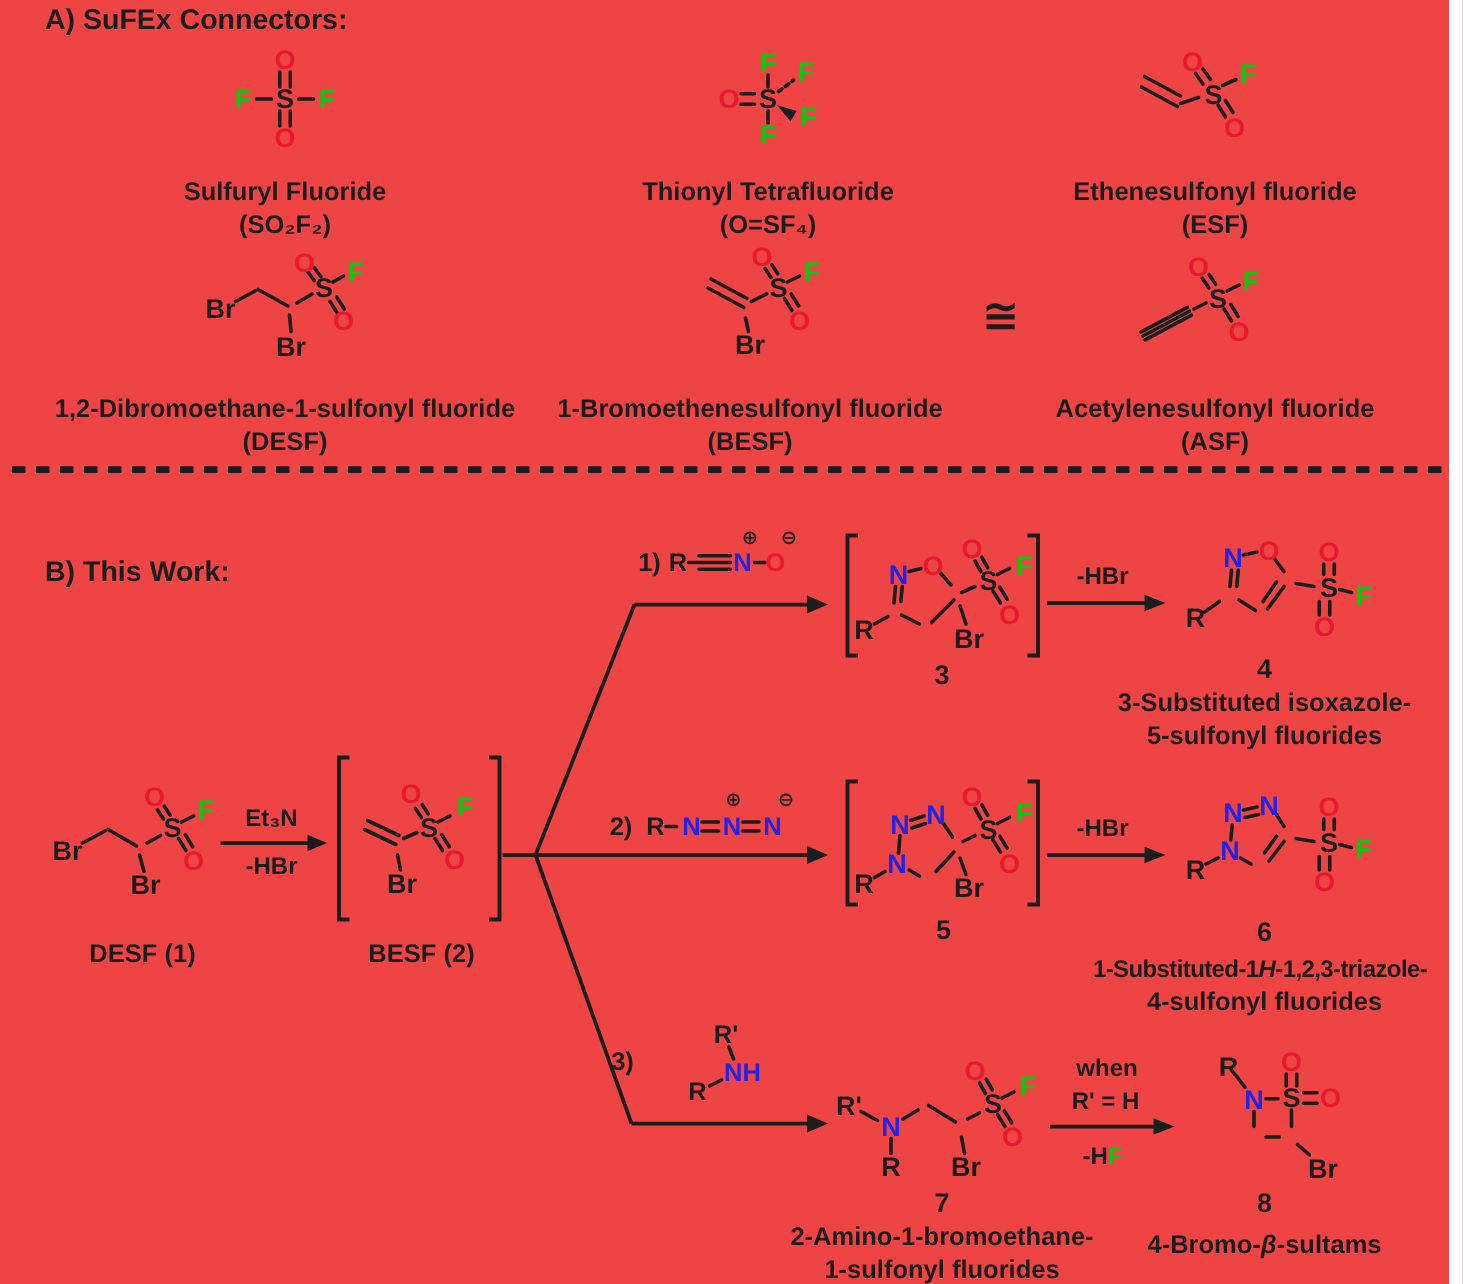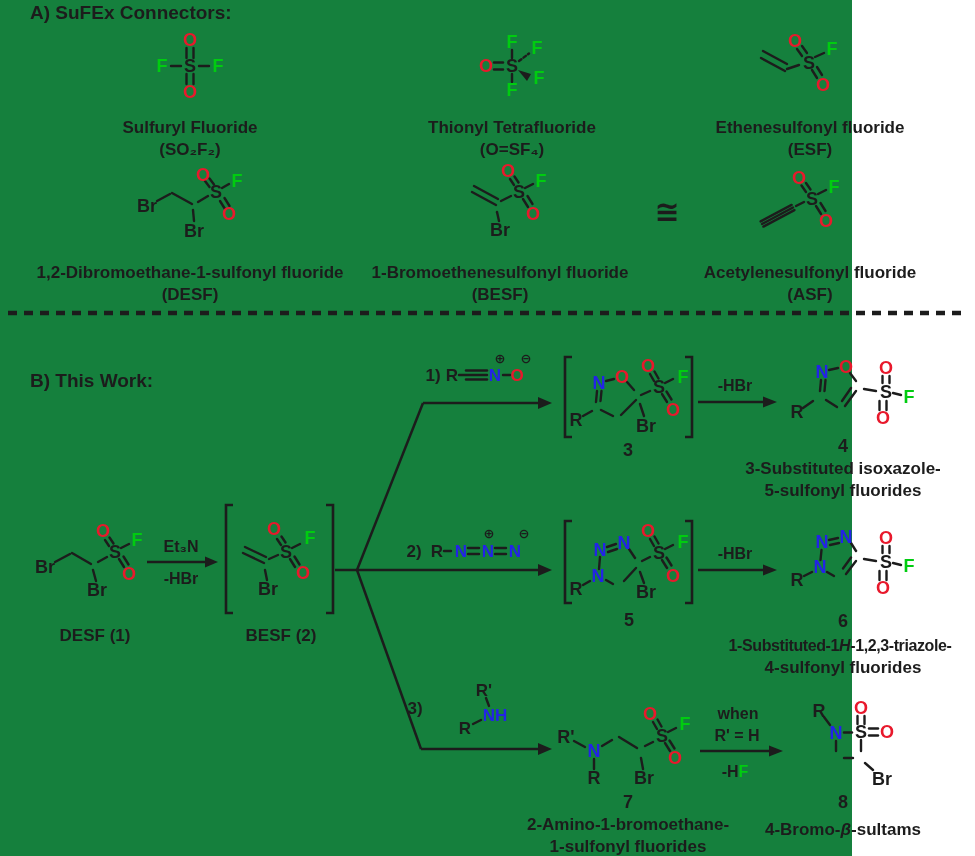--- a/index.html
+++ b/index.html
@@ -1,18 +1,18 @@
 <!DOCTYPE html>
 <html><head>
 <meta charset="utf-8">
 <style>
   *{margin:0;padding:0;box-sizing:border-box}
   html,body{background:#ffffff}
   body{width:975px;height:856px;overflow:hidden}
-  .figure{position:relative;width:852px;height:856px;background:#15803d}
+  .figure{position:relative;width:966px;height:856px;background:#ef4444}
   svg text{font-family:"Liberation Sans","DejaVu Sans",sans-serif;font-weight:bold;fill:#1c1c1c}
   .atom{font-size:18px;text-anchor:middle;dominant-baseline:central}
   .ratom{font-size:17px;text-anchor:middle;dominant-baseline:central}
   .charge{font-size:13px;text-anchor:middle;dominant-baseline:central}
   .o{fill:#e8192c}
   .f{fill:#00cc10}
   .n{fill:#2323e6}
   .cap{font-size:17px;text-anchor:middle}
   .capsm{font-size:16px;text-anchor:middle;letter-spacing:-0.4px}
   .num{font-size:18px;text-anchor:middle}

